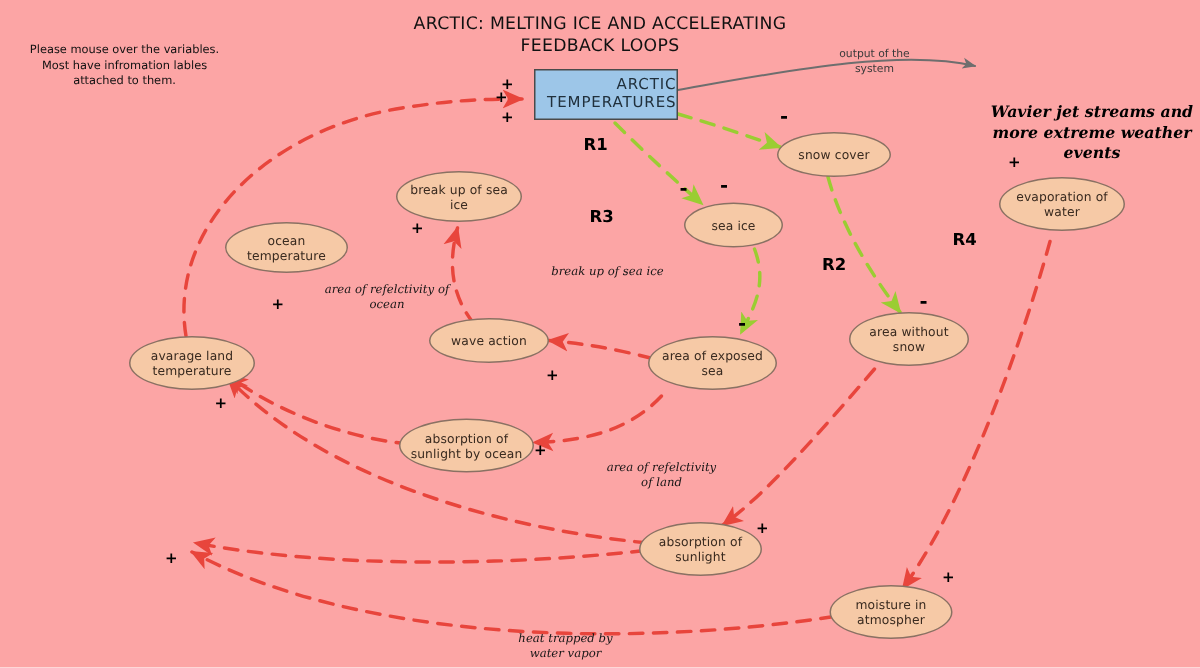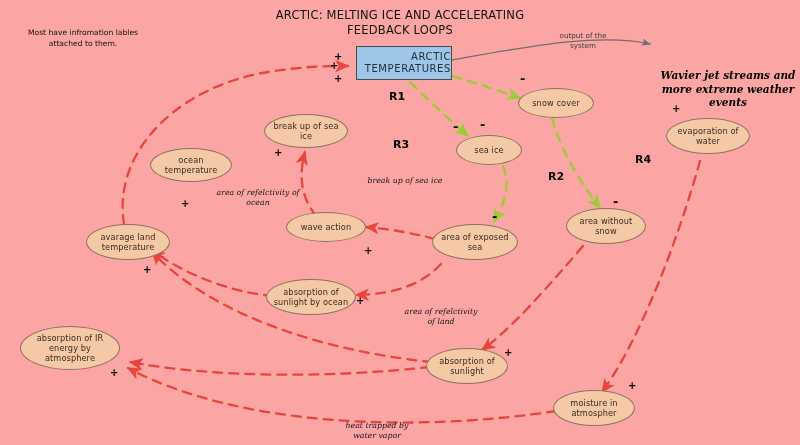--- a/index.html
+++ b/index.html
@@ -177,20 +177,21 @@
       <path d="M452,60 C520,48 600,32 650,44" stroke="#6e6e6e" stroke-width="1.3" fill="none" marker-end="url(#arrowGray)"></path>
     </g>
   </svg>
 
   <div class="title" style="left:255px; top:8px; width:290px;">
     <div>ARCTIC: MELTING ICE AND ACCELERATING</div>
     <div>FEEDBACK LOOPS</div>
   </div>
 
   <div class="note" style="left:3px; top:28px; width:160px;">
+    <div>Please mouse over the variables.</div>
     <div>Most have infromation lables</div>
     <div>attached to them.</div>
   </div>
 
   <div class="outnote" style="left:535px; top:31px; width:96px;">
     <div>output of the</div>
     <div>system</div>
   </div>
 
   <div class="outcome" style="left:660px; top:34px; width:136px;margin-top:35px;">
@@ -246,25 +247,20 @@
   <div class="node" style="left:86px; top:224px; width:84px; height:36px; white-space:pre-line;">
     <span>avarage land
 temperature</span>
   </div>
 
   <div class="node" style="left:266px; top:279px; width:90px; height:36px; white-space:pre-line;">
     <span>absorption of
 sunlight by ocean</span>
   </div>
 
-  <div class="node" style="left:20px; top:326px; width:100px; height:44px; white-space:pre-line;">
-    <span>absorption of IR
-energy by
-atmosphere</span>
-  </div>
 
   <div class="node" style="left:426px; top:348px; width:82px; height:36px; white-space:pre-line;">
     <span>absorption of
 sunlight</span>
   </div>
 
   <div class="node" style="left:553px; top:390px; width:82px; height:36px; white-space:pre-line;">
     <span>moisture in
 atmospher</span>
   </div>

